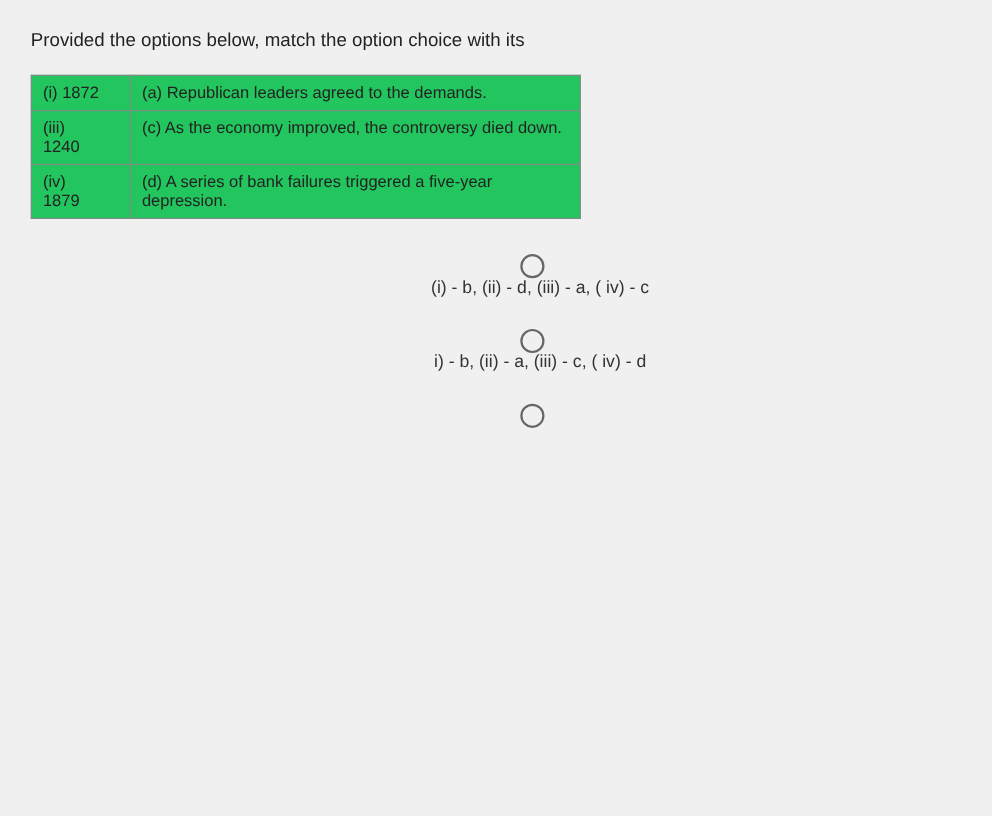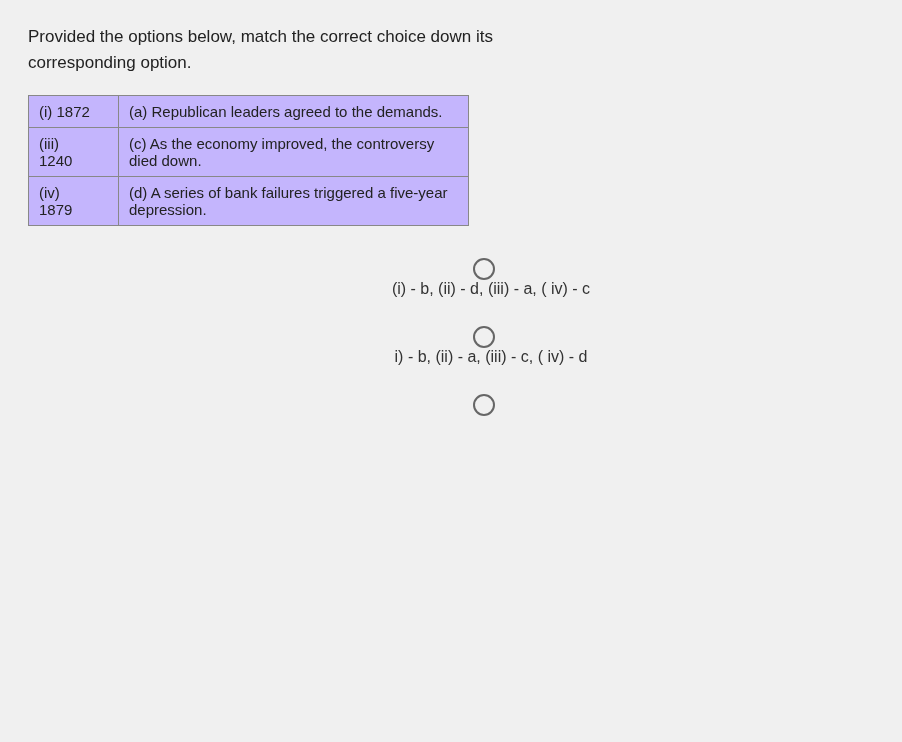--- a/index.html
+++ b/index.html
@@ -20,23 +20,23 @@
 
     .instruction-text {
       font-size: 17px;
       line-height: 1.55;
       margin-bottom: 18px;
       color: #222;
     }
 
     .match-table {
       border-collapse: collapse;
-      width: 441px;
+      width: 500px;
       margin-bottom: 32px;
-      background: #c4b5fd;
+      background: #22c55e;
     }
 
     .match-table td {
       border: 1px solid #888;
       padding: 7px 10px;
       font-size: 15px;
       vertical-align: top;
       color: #222;
     }
 
@@ -76,22 +76,21 @@
     .option-label {
       font-size: 16px;
       color: #333;
     }
   </style>
 </head>
 <body>
 
 <div>
   <p class="instruction-text">
-    <span>Provided the options below, match the correct choice down its</span><br>
-    <span>corresponding option.</span>
+    <span>Provided the options below, match the option choice with its</span><br>
   </p>
 </div>
 
 <table class="match-table">
   <tbody id="table-body">
   <tr>
         <td class="col-year" style="white-space: pre-line;">(i) 1872</td>
         <td>(a) Republican leaders agreed to the demands.</td>
       </tr>
       <tr>

